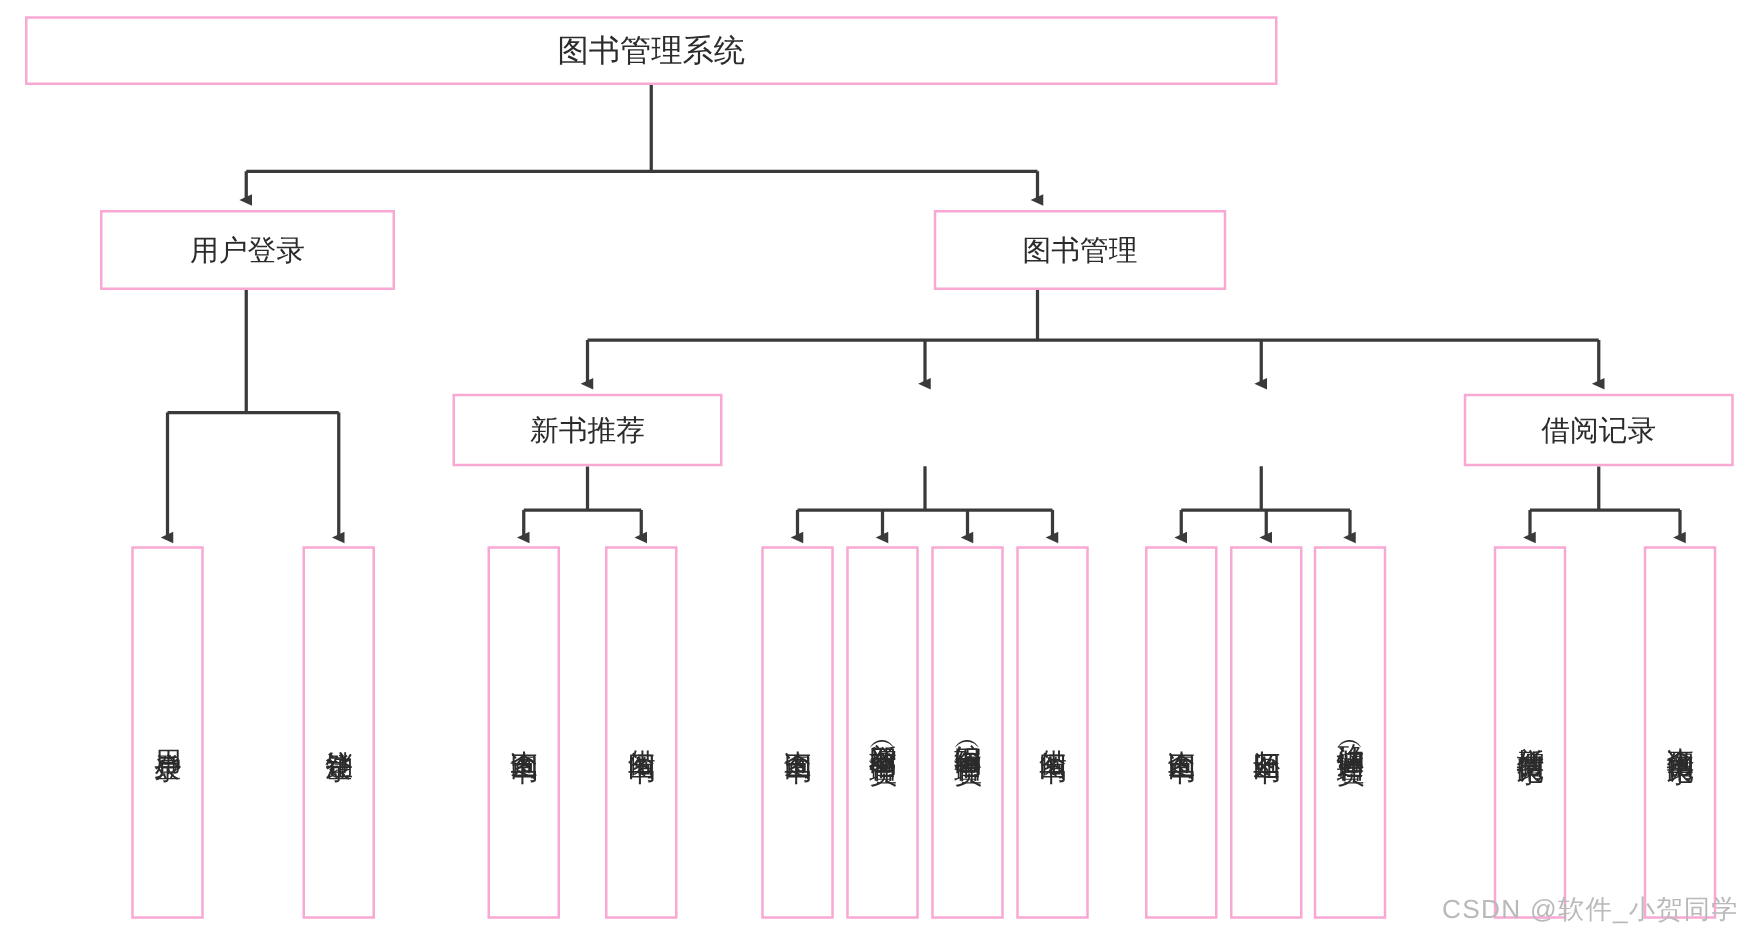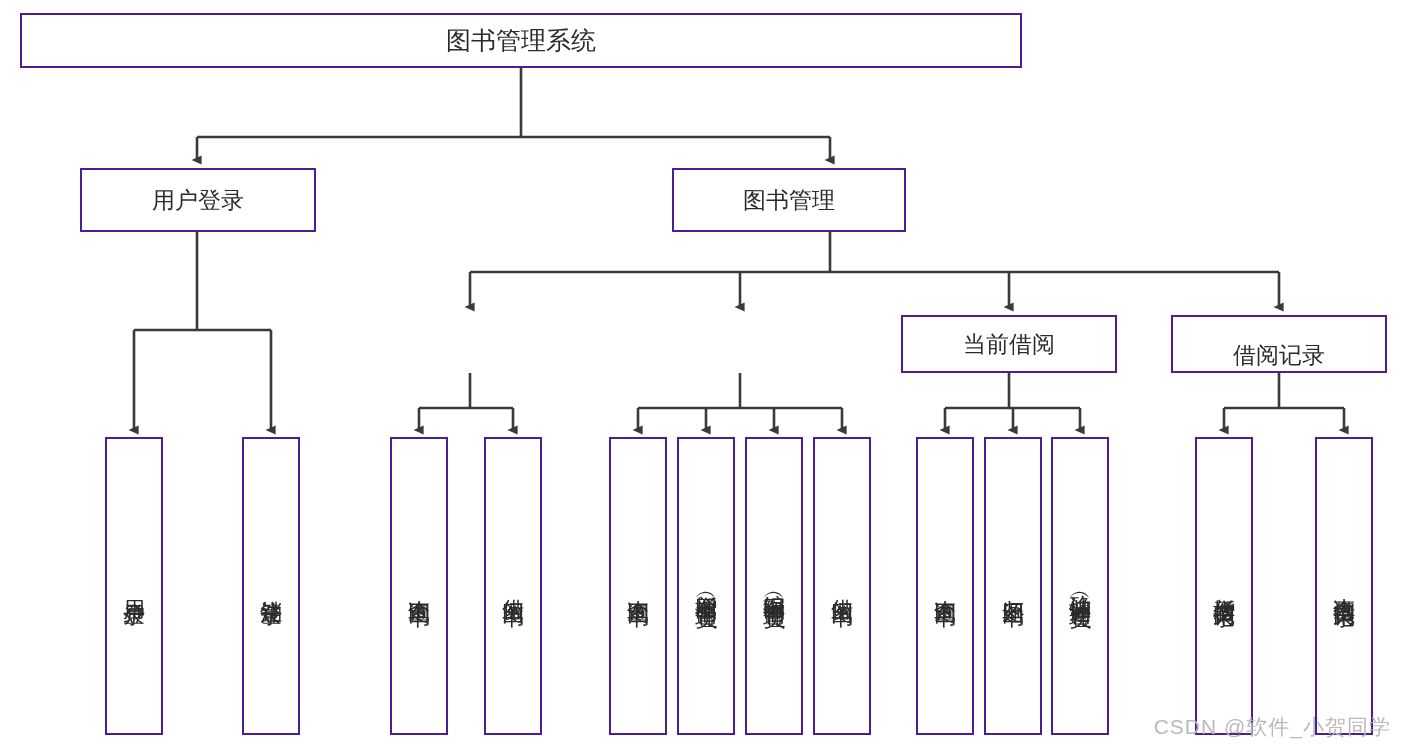--- a/index.html
+++ b/index.html
@@ -20,21 +20,21 @@
   svg.diagram-canvas {
     position: absolute;
     top: 0;
     left: 0;
     width: 1405px;
     height: 747px;
   }
   .node-box {
     position: absolute;
     box-sizing: border-box;
-    border: 2px solid #4c1d95;
+    border: 2px solid #f9a8d4;
     background: #ffffff;
     display: flex;
     align-items: center;
     justify-content: center;
     color: #2b2b2b;
   }
   .node-root {
     font-size: 25px;
   }
   .node-l2 {
@@ -124,28 +124,28 @@
     </g>
   </svg>
 
   <div class="node-box node-root" style="left:20px; top:13px; width:1002px; height:55px;">
     <span>图书管理系统</span>
   </div>
 
   <div class="node-box node-l2" style="left:80px; top:168px; width:236px; height:64px;">
     <span>用户登录</span>
   </div>
-  <div class="node-box node-l2" style="left:672px; top:168px; width:234px; height:64px;">
+  <div class="node-box node-l2" style="left:747px; top:168px; width:234px; height:64px;">
     <span>图书管理</span>
   </div>
 
-  <div class="node-box node-l3" style="left:901px; top:315px; width:216px; height:58px;">
-    <span>当前借阅</span>
+  <div class="node-box node-l3" style="left:362px; top:315px; width:216px; height:58px;">
+    <span>新书推荐</span>
   </div>
-  <div class="node-box node-l3" style="left:1171px; top:315px; width:216px; height:58px;align-items:flex-end;">
+  <div class="node-box node-l3" style="left:1171px; top:315px; width:216px; height:58px;">
     <span>借阅记录</span>
   </div>
 
   <div class="node-box node-leaf" style="left:105px; top:437px; width:58px; height:298px;">
     <span class="vtext">用户登录</span>
   </div>
   <div class="node-box node-leaf" style="left:242px; top:437px; width:58px; height:298px;">
     <span class="vtext">注销登录</span>
   </div>
 

